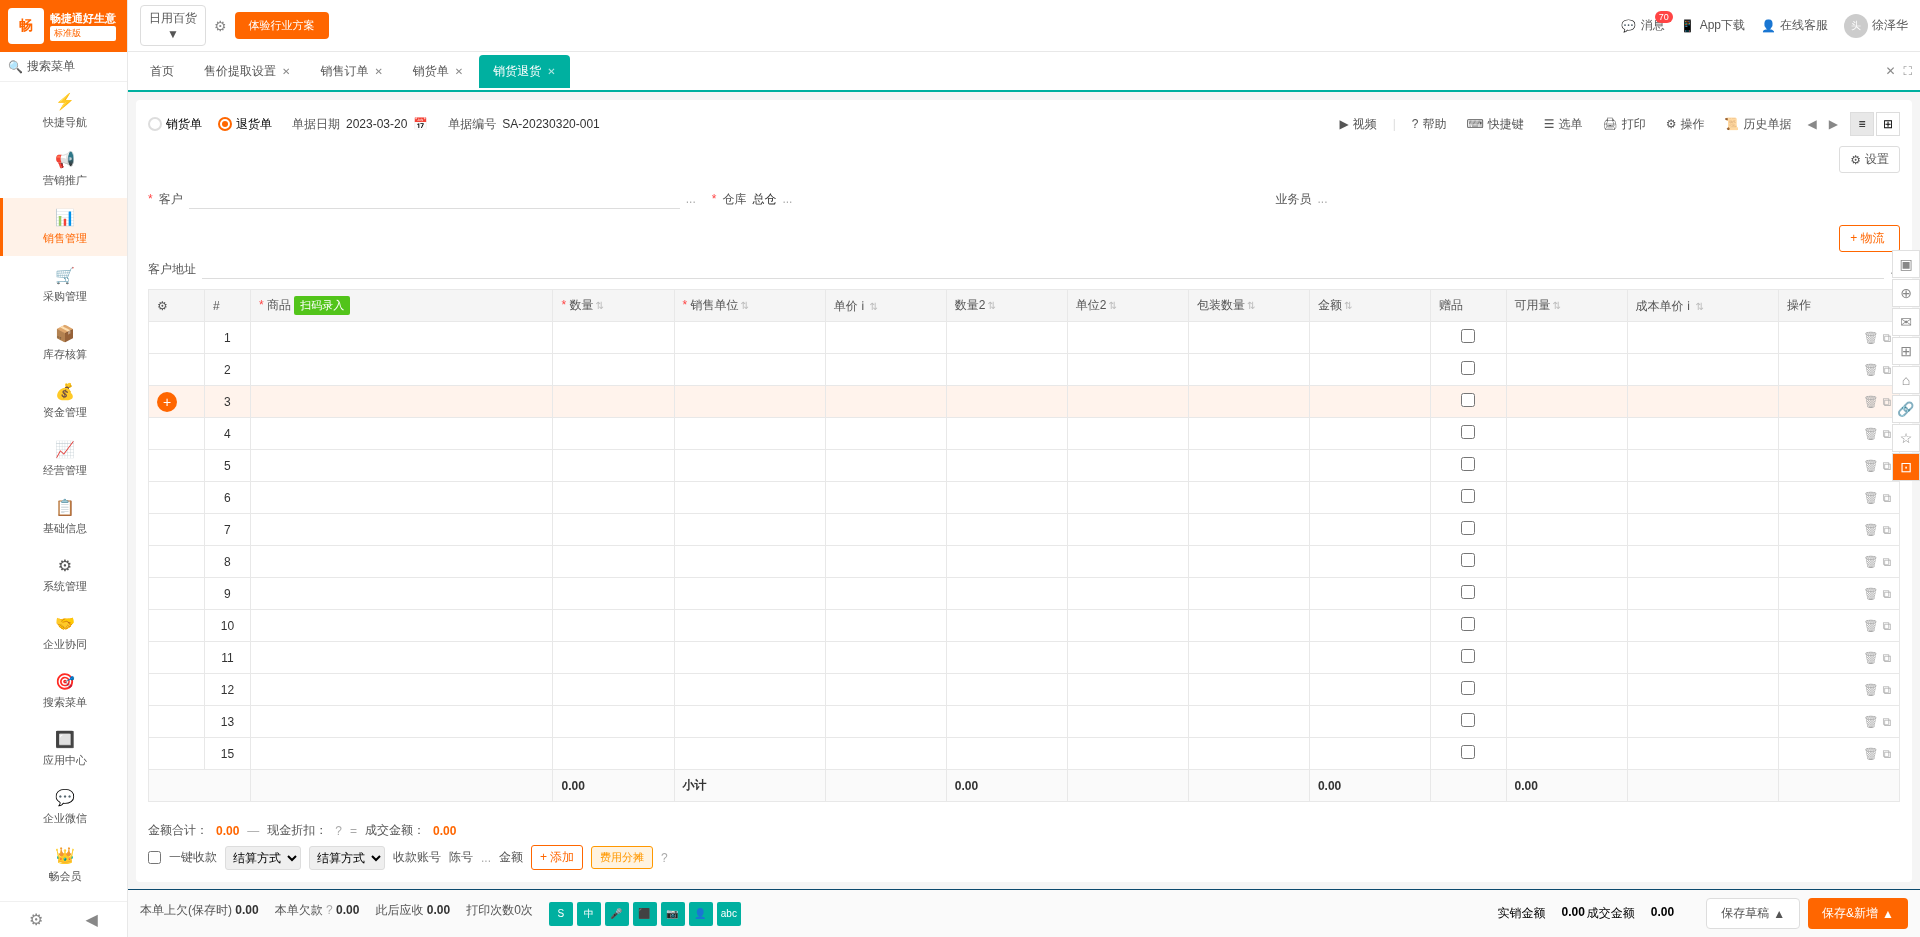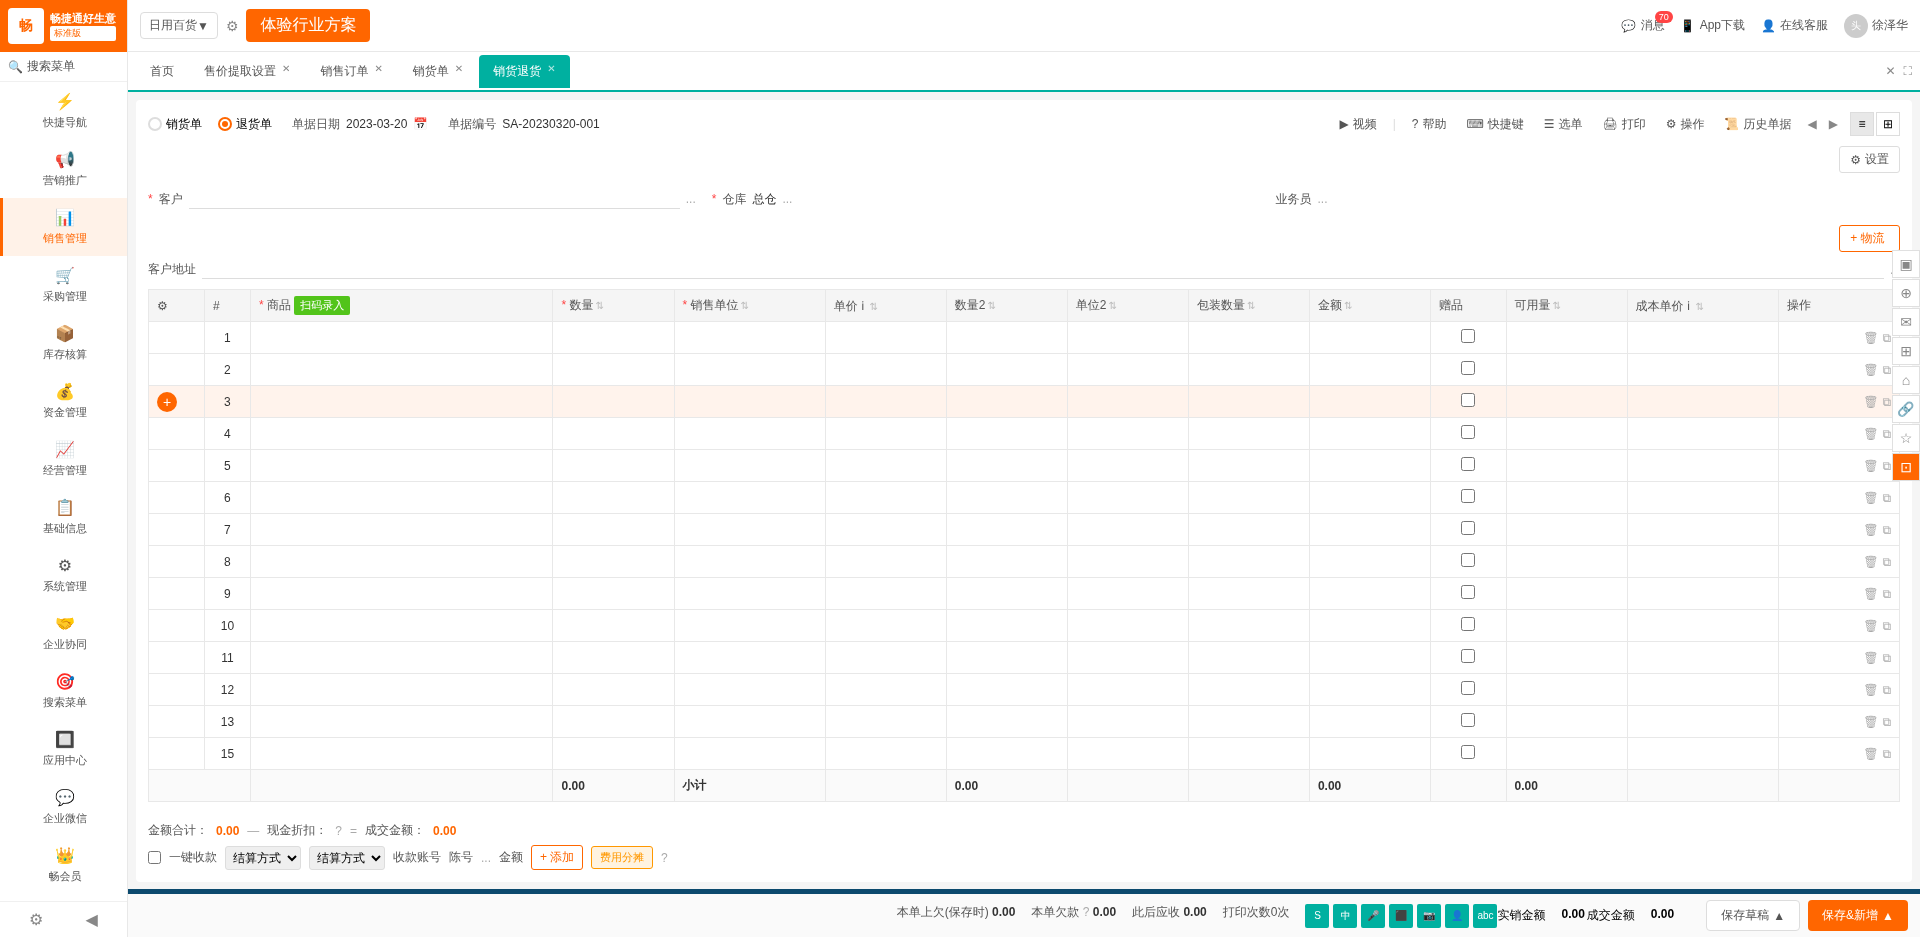--- a/index.html
+++ b/index.html
@@ -17,32 +17,32 @@
     .sidebar-item-label { font-size: 11px; }
     .sidebar-bottom { margin-top: auto; padding: 8px; display: flex; justify-content: space-around; border-top: 1px solid #f0f0f0; }
     .sidebar-bottom-icon { cursor: pointer; color: #888; font-size: 16px; }
 
     
     .main { flex: 1; display: flex; flex-direction: column; overflow: hidden; }
 
     
     .topbar { background: #fff; height: 52px; display: flex; align-items: center; justify-content: space-between; padding: 0 12px; border-bottom: 1px solid #e8e8e8; }
     .topbar-left { display: flex; align-items: center; gap: 8px; }
-    .topbar-select { display: flex; align-items: center; border: 1px solid #ddd; border-radius: 4px; padding: 4px 8px; cursor: pointer; color: #555; }
+    .topbar-select { display: flex; align-items: center; border: 1px solid #ddd; border-radius: 4px; padding: 4px 8px; cursor: pointer; color: #555; flex-direction: column; }
     .topbar-gear { color: #888; cursor: pointer; font-size: 14px; }
-    .topbar-trial-btn { background: #ff6600; color: #fff; border: none; border-radius: 4px; padding: 6px 14px; cursor: pointer; font-size: 16px; }
+    .topbar-trial-btn { background: #ff6600; color: #fff; border: none; border-radius: 4px; padding: 6px 14px; cursor: pointer; font-size: 11px; }
     .topbar-right { display: flex; align-items: center; gap: 16px; color: #555; }
     .topbar-msg { position: relative; cursor: pointer; }
     .topbar-msg-badge { position: absolute; top: -6px; right: -8px; background: #ff4444; color: #fff; border-radius: 8px; padding: 1px 4px; font-size: 9px; }
     .topbar-right-item { display: flex; align-items: center; gap: 4px; cursor: pointer; }
     .avatar { width: 24px; height: 24px; background: #ccc; border-radius: 50%; display: flex; align-items: center; justify-content: center; color: #fff; font-size: 10px; }
 
     
     .tabs { background: #fff; display: flex; align-items: center; border-bottom: 2px solid #00b0a0; height: 40px; padding: 0 8px; gap: 2px; }
-    .tab { padding: 8px 14px; cursor: pointer; color: #555; border-radius: 4px 4px 0 0; display: flex; align-items: flex-start; gap: 6px; }
+    .tab { padding: 8px 14px; cursor: pointer; color: #555; border-radius: 4px 4px 0 0; display: flex; align-items: center; gap: 6px; }
     .tab.active { background: #00b0a0; color: #fff; }
     .tab-close { font-size: 10px; opacity: 0.7; }
     .tabs-end { margin-left: auto; display: flex; align-items: center; gap: 8px; color: #888; cursor: pointer; }
 
     
     .content { flex: 1; background: #f5f5f5; overflow: auto; padding: 8px; }
 
     
     .form-card { background: #fff; border-radius: 4px; padding: 12px; }
     .radio-group { display: flex; gap: 16px; align-items: center; }
@@ -74,21 +74,21 @@
     .add-row-btn { width: 20px; height: 20px; background: #ff6600; color: #fff; border-radius: 50%; display: flex; align-items: center; justify-content: center; cursor: pointer; font-size: 14px; }
     .scan-btn { background: #52c41a; color: #fff; border: none; border-radius: 2px; padding: 2px 6px; cursor: pointer; font-size: 11px; }
     .checkbox-cell { text-align: center; }
     .action-cell { display: flex; gap: 4px; justify-content: flex-end; }
     .action-icon { color: #aaa; cursor: pointer; font-size: 12px; }
     .sort-icon { color: #bbb; cursor: pointer; font-size: 10px; margin-left: 2px; }
     .footer-label { color: #555; }
     .footer-dash { color: #aaa; }
 
     
-    .bottombar { background: #fafafa; border-top: 5px solid #0c4a6e; height: 48px; display: flex; align-items: center; justify-content: flex-end; padding: 0 12px; }
+    .bottombar { background: #fafafa; border-top: 1px solid #0c4a6e; height: 48px; display: flex; align-items: center; justify-content: space-between; padding: 0 12px; }
     .bottombar-left { display: flex; gap: 16px; color: #555; }
     .bottombar-icons { display: flex; gap: 4px; align-items: center; }
     .bottombar-icon { width: 24px; height: 24px; background: #00b0a0; border-radius: 2px; display: flex; align-items: center; justify-content: center; color: #fff; font-size: 10px; cursor: pointer; }
     .bottombar-right { display: flex; gap: 8px; }
     .btn-save-draft { background: #fff; border: 1px solid #ddd; border-radius: 4px; padding: 6px 14px; cursor: pointer; color: #555; display: flex; align-items: center; gap: 4px; }
     .btn-save-new { background: #ff6600; color: #fff; border: none; border-radius: 4px; padding: 6px 14px; cursor: pointer; display: flex; align-items: center; gap: 4px; }
     .right-action-btn { background: #fff; border: 1px solid #ddd; border-radius: 3px; padding: 4px 10px; cursor: pointer; color: #555; font-size: 11px; display: flex; align-items: center; gap: 4px; }
 
     .fee-btn { background: #fff3e0; border: 1px solid #ff9800; color: #ff9800; border-radius: 3px; padding: 3px 8px; cursor: pointer; font-size: 11px; }
     .add-btn-orange { background: #fff; border: 1px solid #ff6600; color: #ff6600; border-radius: 3px; padding: 3px 8px; cursor: pointer; font-size: 11px; }

